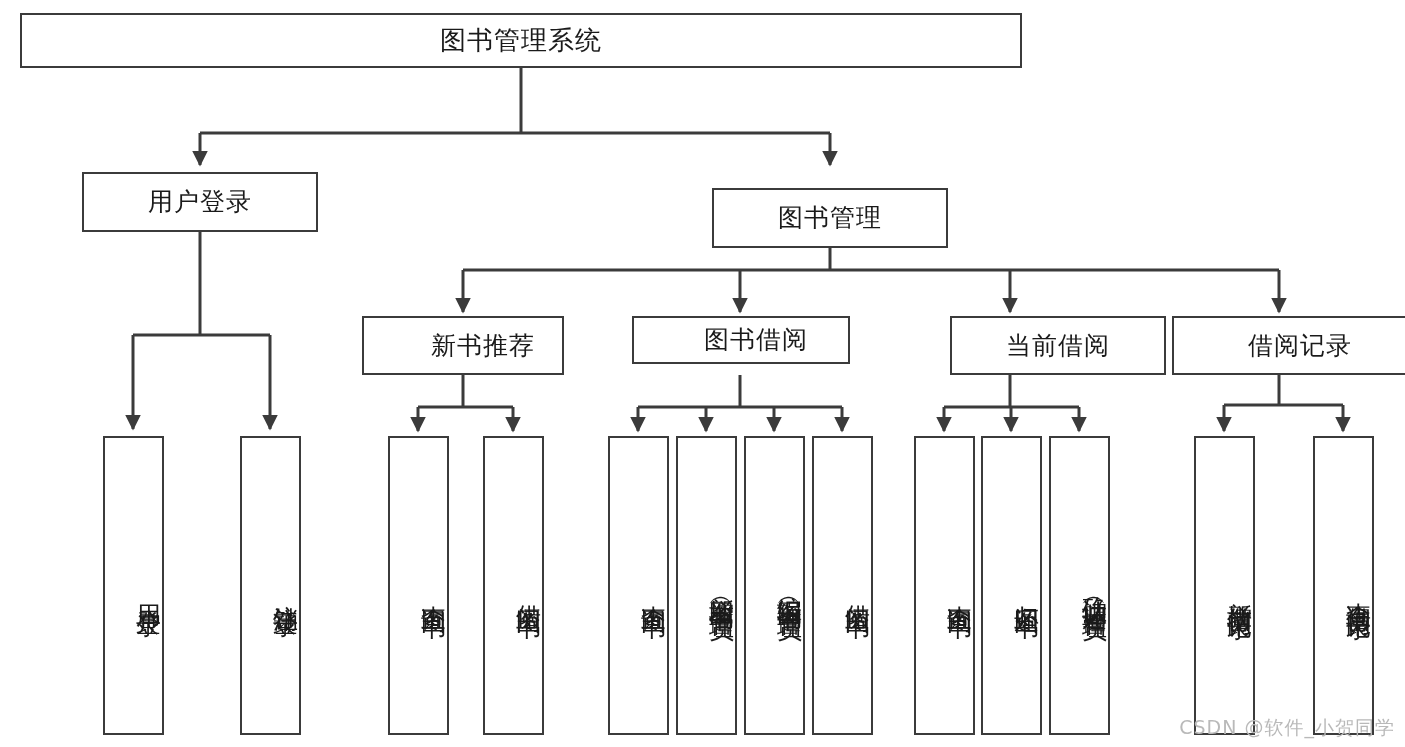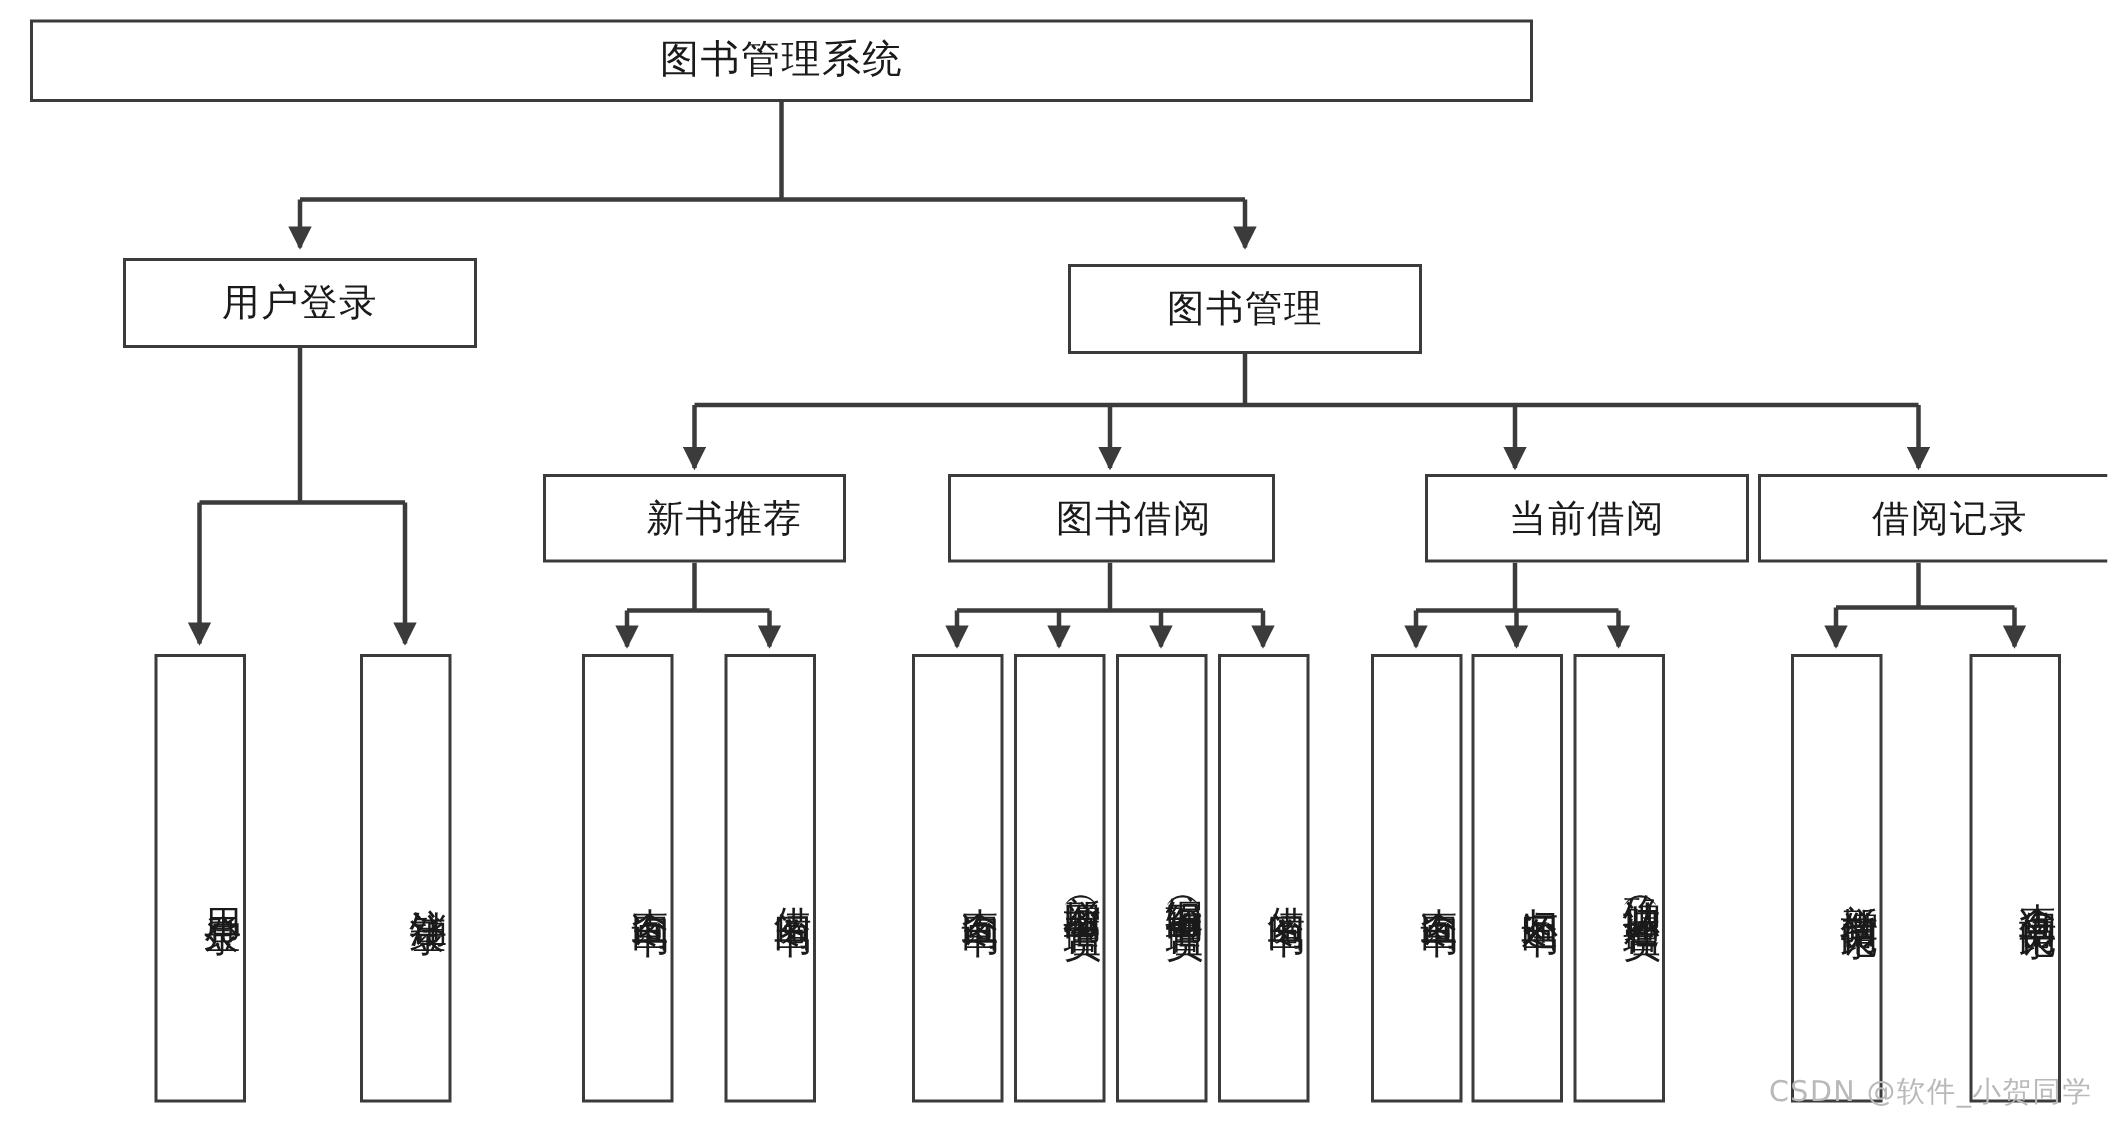--- a/index.html
+++ b/index.html
@@ -127,28 +127,28 @@
     </g>
   </svg>
 
   <div class="node h root" style="left:20px; top:13px; width:1002px; height:55px;">
     <span>图书管理系统</span>
   </div>
 
   <div class="node h" style="left:82px; top:172px; width:236px; height:60px;">
     <span>用户登录</span>
   </div>
-  <div class="node h" style="left:712px; top:176px; width:236px; height:60px;">
+  <div class="node h" style="left:712px; top:188px; width:236px; height:60px;">
     <span>图书管理</span>
   </div>
 
   <div class="node h" style="left:362px; top:316px; width:202px; height:59px;padding-left:40px;">
     <span>新书推荐</span>
   </div>
-  <div class="node h" style="left:632px; top:316px; width:218px; height:59px;padding-left:30px;">
+  <div class="node h" style="left:632px; top:316px; width:218px; height:48px;padding-left:30px;">
     <span>图书借阅</span>
   </div>
   <div class="node h" style="left:902px; top:316px; width:216px; height:59px;margin-left:48px;">
     <span>当前借阅</span>
   </div>
   <div class="node h" style="left:1172px; top:316px; width:256px; height:59px;">
     <span>借阅记录</span>
   </div>
 
   <div class="node v" style="left:103px; top:436px; width:61px; height:299px;">

